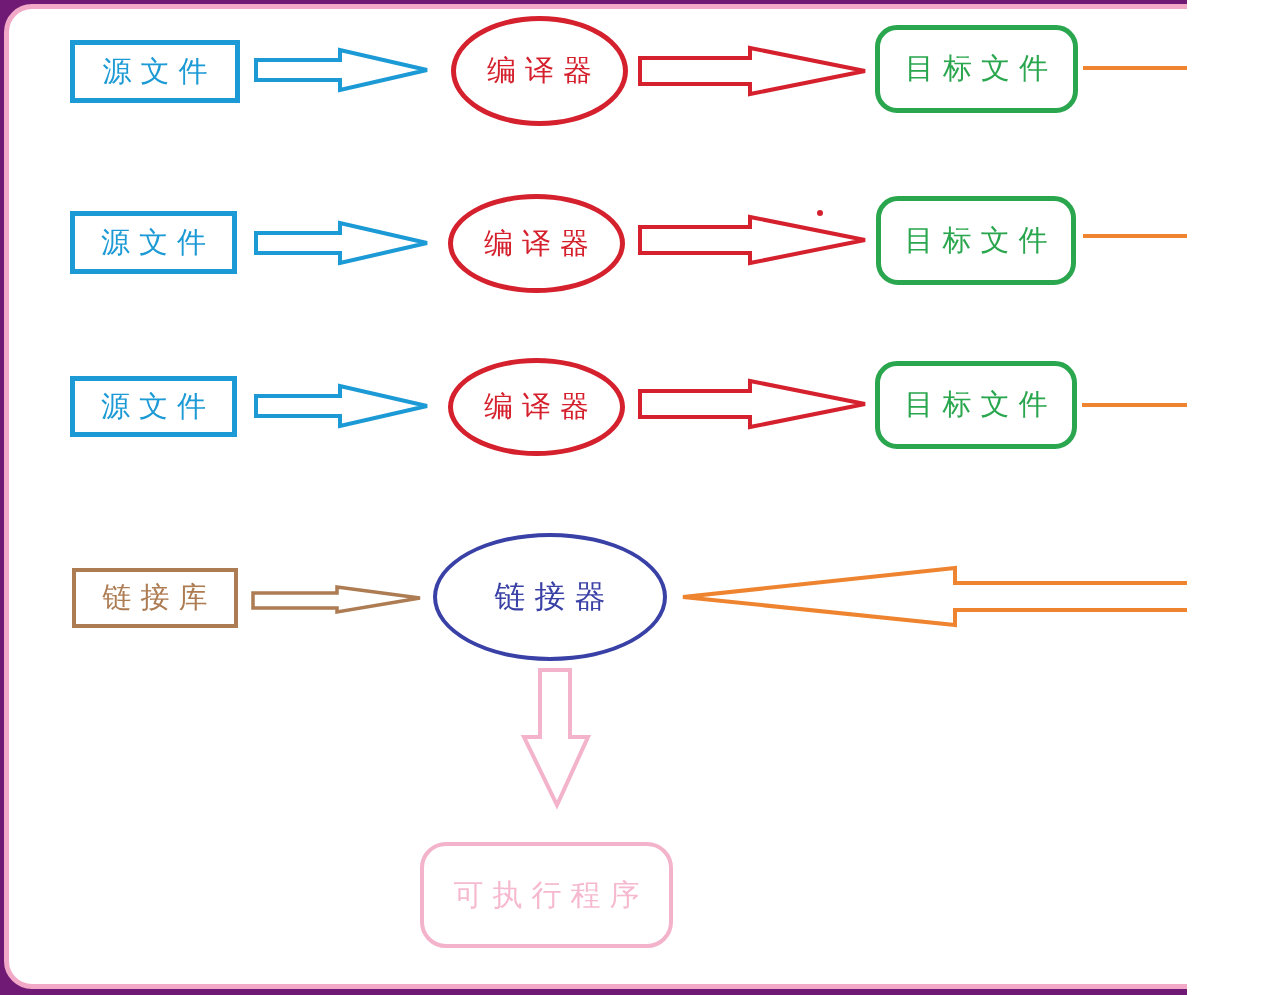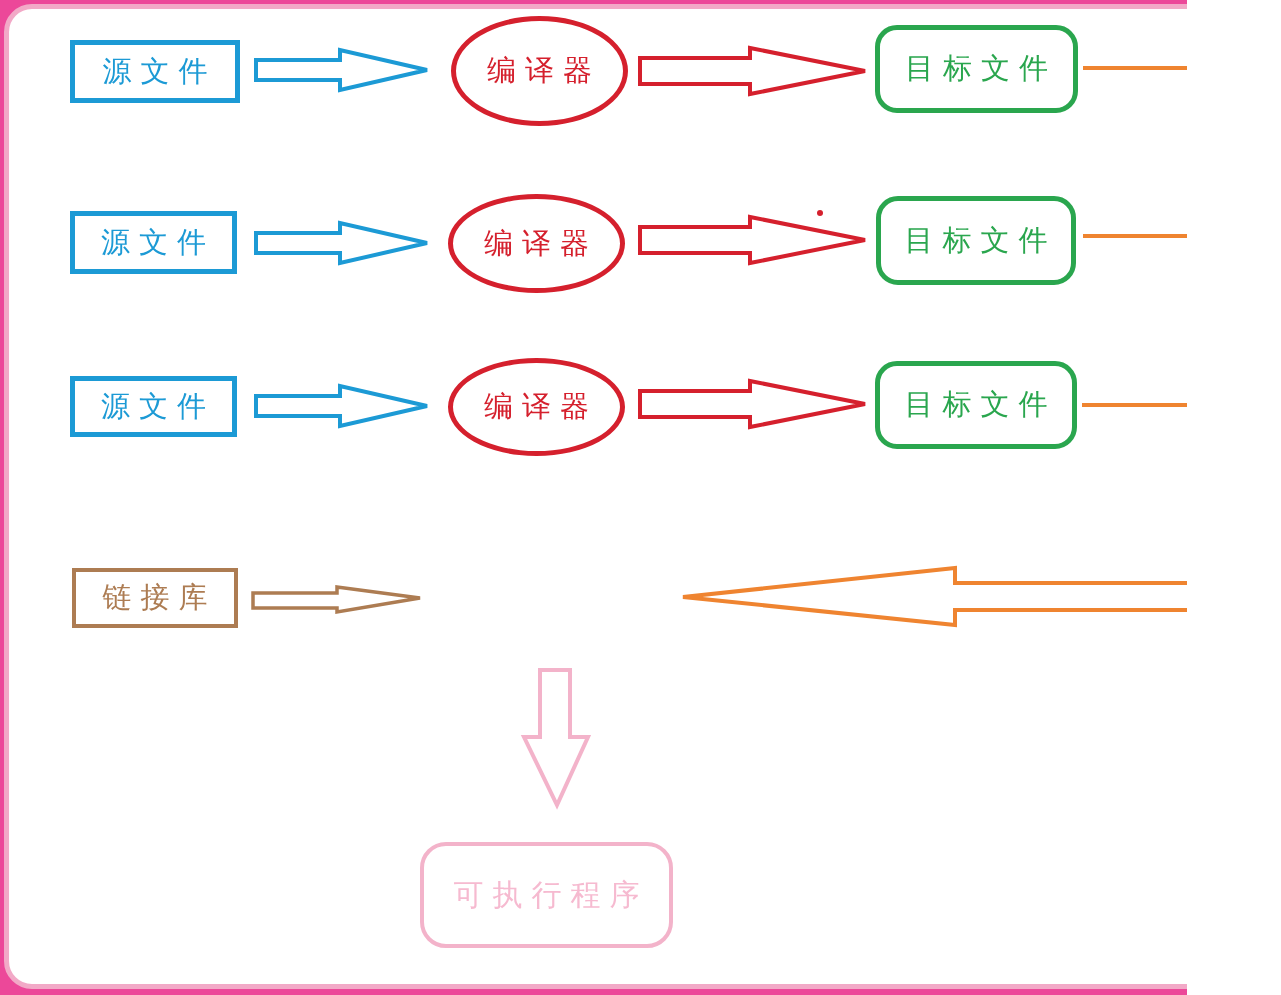--- a/index.html
+++ b/index.html
@@ -1,18 +1,18 @@
 <!DOCTYPE html>
 <html><head>
 <meta charset="utf-8">
 <style>
   html,body{margin:0;padding:0;background:#ffffff;}
   .canvas{
     position:relative;width:1187px;height:995px;overflow:hidden;
-    font-family:"DejaVu Sans",sans-serif;background:#ec4899;
+    font-family:"DejaVu Sans",sans-serif;background:#701a75;
   }
   .frame{
     position:absolute;left:4px;top:4px;width:1263px;height:975px;
     border:5px solid #f2a9c7;border-radius:28px;background:#ffffff;
   }
   .node{
     position:absolute;display:flex;align-items:center;justify-content:center;
     background:#ffffff;box-sizing:border-box;text-align:center;
     letter-spacing:9px;padding-left:9px;font-size:29px;font-weight:500;
   }
@@ -86,20 +86,23 @@
   <div class="oline" style="left:1082px;top:403px;width:142px;height:4px;"></div>
 
   <div class="oline" style="left:1220px;top:66px;width:4px;height:522px;"></div>
 
   <div class="node lib" style="left:72px;top:568px;width:166px;height:60px;">
     <span>链接库</span>
   </div>
   <svg class="arrow" style="left:250px;top:582px;" width="174" height="34">
     <polygon points="3,11 87,11 87,5 170,16 87,30 87,26 3,26" fill="#ffffff" stroke="#ad7c52" stroke-width="3.5" stroke-linejoin="miter"></polygon>
   </svg>
+  <div class="node ellipse linker" style="left:433px;top:533px;width:234px;height:128px;">
+    <span>链接器</span>
+  </div>
   <svg class="arrow" style="left:680px;top:560px;" width="552" height="68">
     <polygon points="3,37 275,8 275,23 548,23 548,50 275,50 275,65" fill="#ffffff" stroke="#ef8430" stroke-width="4" stroke-linejoin="miter"></polygon>
   </svg>
 
   <svg class="arrow" style="left:518px;top:665px;" width="76" height="145">
     <polygon points="22,5 52,5 52,72 70,72 39,140 6,72 22,72" fill="#ffffff" stroke="#f3b3ca" stroke-width="4" stroke-linejoin="miter"></polygon>
   </svg>
   <div class="node exe" style="left:420px;top:842px;width:253px;height:106px;">
     <span>可执行程序</span>
   </div>

